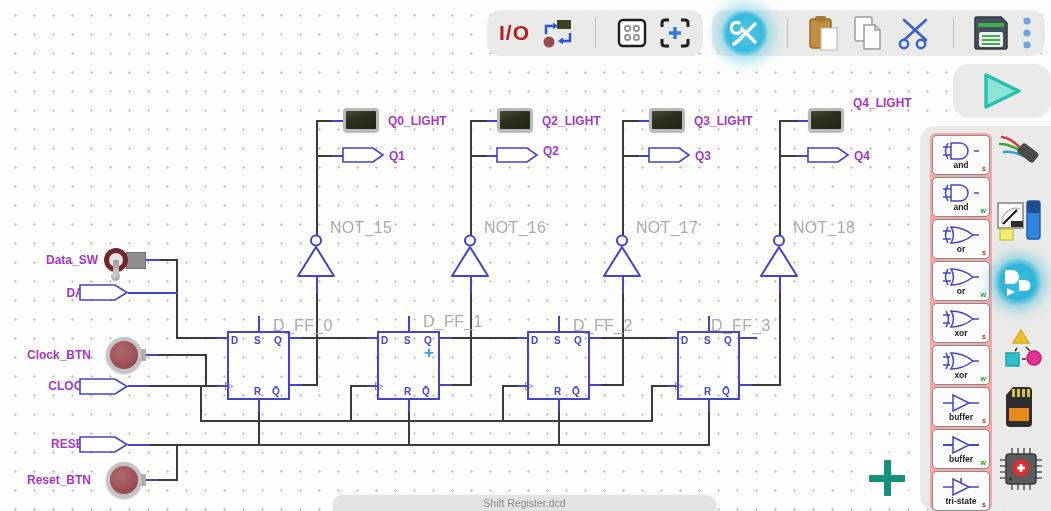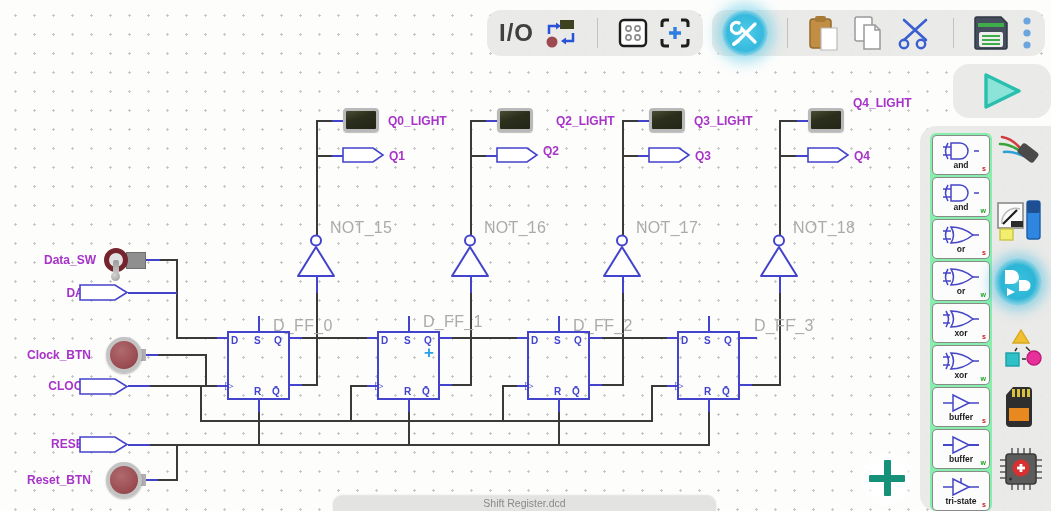--- a/index.html
+++ b/index.html
@@ -27,23 +27,23 @@
   .gry { position:absolute; color:#ababab; font-size:16px; white-space:nowrap; letter-spacing:0.3px; }
   .ffpin { position:absolute; color:#4343cc; font-size:10px; font-weight:bold; }
   
   .ffbox { position:absolute; width:63px; height:69px; border:2px solid #4343cc; background:transparent; }
   .chev { position:absolute; color:#4343cc; font-size:11px; }
   .led { position:absolute; width:36px; height:24px; border:3px solid #b9b9b9; border-radius:4px;
          background:linear-gradient(160deg,#4a4f35 0%, #2b2f1c 40%, #232616 100%); box-shadow:0 1px 1px rgba(0,0,0,0.25); }
   .pushbtn { position:absolute; width:36px; height:36px; border-radius:50%; border:4px solid #c3c3c3;
              background:radial-gradient(circle at 40% 35%, #b06a6e, #9c4f54 60%, #84393e 100%); box-shadow:0 1px 2px rgba(0,0,0,0.3); }
   .btntab { position:absolute; width:6px; height:12px; background:#b0b0b0; }
-  .ioLabel { color:#404040; font-size:24px; font-weight:bold; letter-spacing:1px; }
+  .ioLabel { color:#b91c1c; font-size:21px; font-weight:bold; letter-spacing:1px; }
   
-  .gatelist { position:absolute; left:930px; top:133px; width:62px; height:378px; background:#86efac; border-radius:6px; padding:3px; }
+  .gatelist { position:absolute; left:930px; top:133px; width:62px; height:378px; background:#fca5a5; border-radius:6px; padding:3px; }
   .gcell { width:56px; height:38px; background:#fcfcfc; border-radius:4px; margin-bottom:4px; position:relative;
            display:flex; flex-direction:column; align-items:center; justify-content:center; box-shadow:0 0 0 1px #8a8a8a; }
   .glabel { font-size:8.5px; font-weight:bold; color:#1c1c1c; line-height:8px; }
   .gvar { position:absolute; right:3px; bottom:2px; font-size:7px; font-weight:bold; }
   .gvar.s { color:#c42020; } .gvar.w { color:#1ea31e; }
   .toolglow { position:absolute; width:46px; height:46px; border-radius:50%;
       background:radial-gradient(circle, #52cdeb 0%, #35b9dd 55%, rgba(120,210,235,0.55) 75%, rgba(120,210,235,0) 100%);
       box-shadow:0 0 14px 6px rgba(80,200,230,0.55); display:flex; align-items:center; justify-content:center; }
   .gateglow { position:absolute; width:48px; height:48px; border-radius:50%;
       background:radial-gradient(circle, #3dc2e0 0%, #2cb5d6 50%, rgba(90,200,228,0.5) 72%, rgba(90,200,228,0) 100%);
@@ -142,21 +142,21 @@
 <i class="bv" style="left:708px;top:316px;height:15px"></i>
 <i class="bv" style="left:258px;top:400px;height:12px"></i>
 <i class="bv" style="left:408px;top:400px;height:12px"></i>
 <i class="bv" style="left:558px;top:400px;height:12px"></i>
 <i class="bv" style="left:708px;top:400px;height:12px"></i>
 <i class="bv" style="left:316px;top:277px;height:16px"></i>
 <i class="bv" style="left:470px;top:277px;height:16px"></i>
 <i class="bv" style="left:622px;top:277px;height:16px"></i>
 <i class="bv" style="left:779px;top:277px;height:16px"></i>
 
-<span class="mag" style="left:36px;top:253px;width:68px;text-align:center">Data_SW</span>
+<span class="mag" style="left:46px;top:253px;width:68px;text-align:left">Data_SW</span>
 <div class="abs" style="left:104px;top:248px;width:44px;height:34px">
   <div class="abs" style="left:22px;top:4px;width:20px;height:17px;background:#8f8f8f;border:1px solid #6e6e6e"></div>
   <div class="abs" style="left:0;top:0;width:24px;height:24px;border-radius:50%;border:5px solid #74242c;background:#e2e2e2"></div>
   <div class="abs" style="left:9px;top:12px;width:6px;height:14px;background:linear-gradient(#9a9a9a,#c8c8c8);border-radius:2px"></div>
   <div class="abs" style="left:7px;top:24px;width:9px;height:9px;border-radius:50%;background:radial-gradient(circle at 35% 30%,#d6d6d6,#9a9a9a)"></div>
 </div>
 
 <span class="mag" style="left:30px;top:286px;width:68px;text-align:right">DATA</span>
 <svg class="abs" style="left:79px;top:284px" width="50" height="17">
   <polygon points="1,1 36,1 48,8.5 36,16 1,16" fill="#ffffff" stroke="#4343cc" stroke-width="1.6"></polygon>
@@ -176,21 +176,21 @@
   <polygon points="1,1 36,1 48,8.5 36,16 1,16" fill="#ffffff" stroke="#4343cc" stroke-width="1.6"></polygon>
 </svg>
 
 <span class="mag" style="left:14px;top:473px;width:77px;text-align:right">Reset_BTN</span>
 <div class="btntab" style="left:140px;top:474px"></div>
 <div class="pushbtn" style="left:106px;top:462px"></div>
 
 <div class="led" style="left:343px;top:108px"></div>
 <span class="mag" style="left:388px;top:114px">Q0_LIGHT</span>
 <div class="led" style="left:497px;top:108px"></div>
-<span class="mag" style="left:556px;top:114px">Q2_LIGHT</span>
+<span class="mag" style="left:542px;top:114px">Q2_LIGHT</span>
 <div class="led" style="left:649px;top:108px"></div>
 <span class="mag" style="left:694px;top:114px">Q3_LIGHT</span>
 <div class="led" style="left:808px;top:108px"></div>
 <span class="mag" style="left:853px;top:96px">Q4_LIGHT</span>
 
 <svg class="abs" style="left:342px;top:147px" width="43" height="16">
     <polygon points="1,1 31,1 41,8 31,15 1,15" fill="#ffffff" stroke="#4343cc" stroke-width="1.6"></polygon>
   </svg>
 <span class="mag" style="left:389px;top:149px">Q1</span>
 <svg class="abs" style="left:496px;top:147px" width="43" height="16">
@@ -248,21 +248,21 @@
 
 <span class="gry" style="left:573px;top:317px">D_FF_2</span>
 <div class="ffbox" style="left:527px;top:331px"></div>
 <span class="ffpin" style="left:531px;top:335px">D</span>
 <span class="ffpin" style="left:554px;top:335px">S</span>
 <span class="ffpin" style="left:574px;top:335px">Q</span>
 <span class="ffpin" style="left:554px;top:386px">R</span>
 <span class="ffpin" style="left:572px;top:386px">Q̄</span>
 <span class="chev" style="left:525px;top:379px">▷</span>
 
-<span class="gry" style="left:754px;top:317px">D_FF_3</span>
+<span class="gry" style="left:711px;top:317px">D_FF_3</span>
 <div class="ffbox" style="left:677px;top:331px"></div>
 <span class="ffpin" style="left:681px;top:335px">D</span>
 <span class="ffpin" style="left:704px;top:335px">S</span>
 <span class="ffpin" style="left:724px;top:335px">Q</span>
 <span class="ffpin" style="left:704px;top:386px">R</span>
 <span class="ffpin" style="left:722px;top:386px">Q̄</span>
 <span class="chev" style="left:675px;top:379px">▷</span>
 
 <div class="panel tb" style="left:487px;top:10px;width:216px;height:46px;padding:0 12px;justify-content:space-between">
   <span class="ioLabel">I/O</span>

